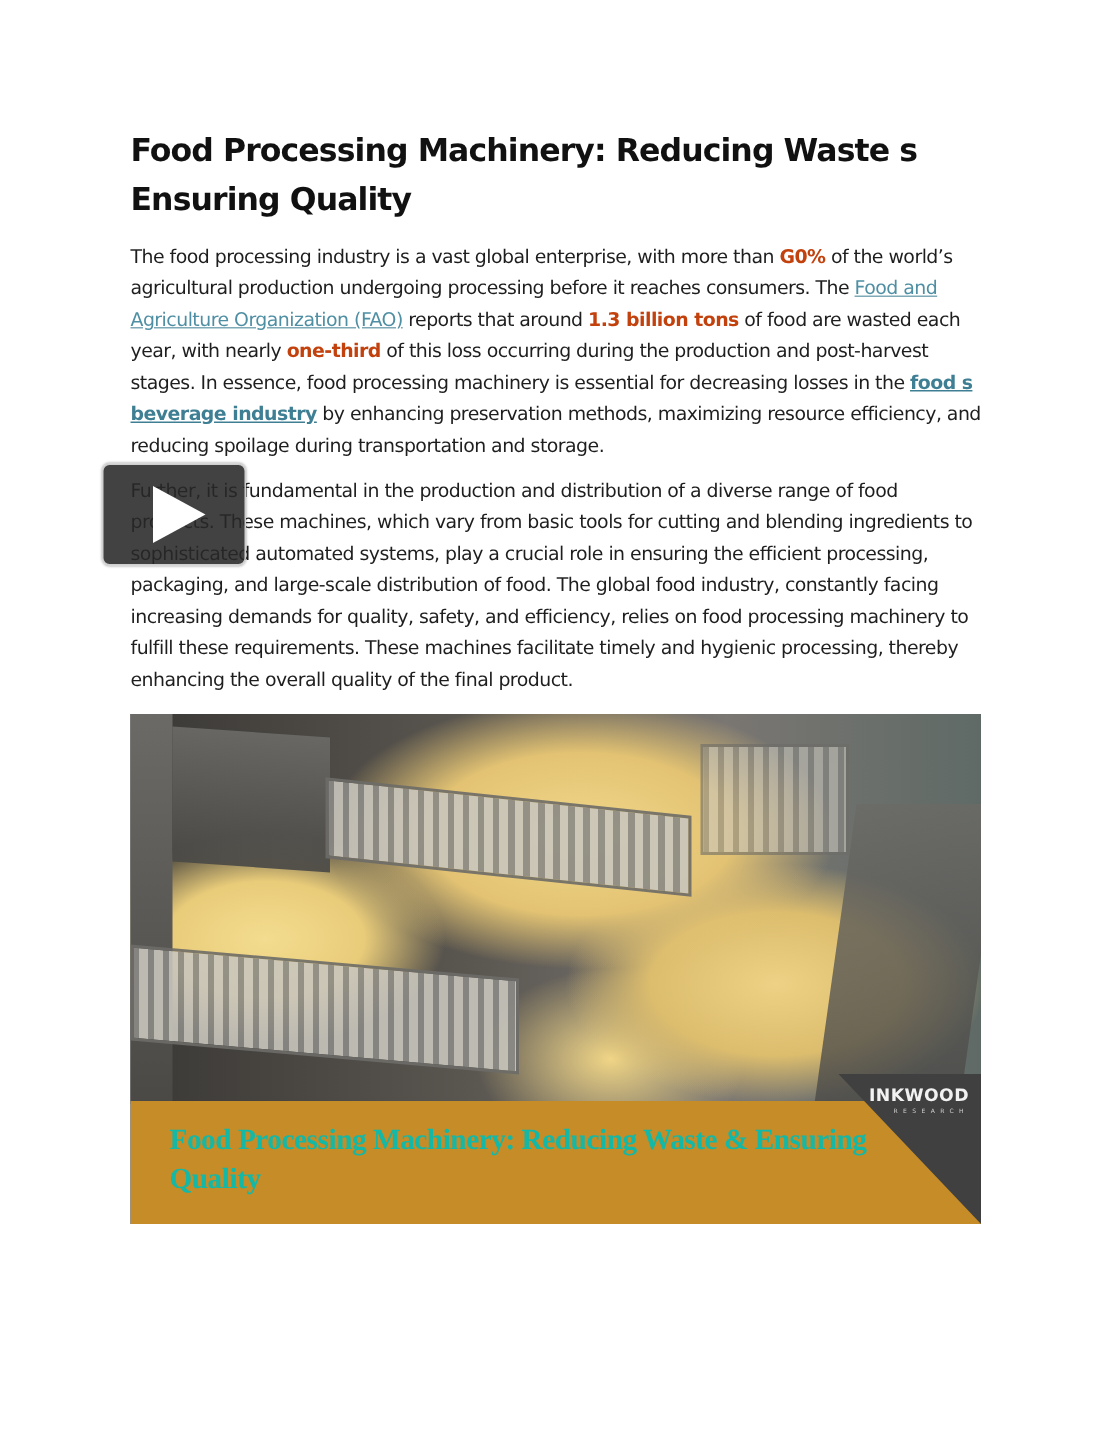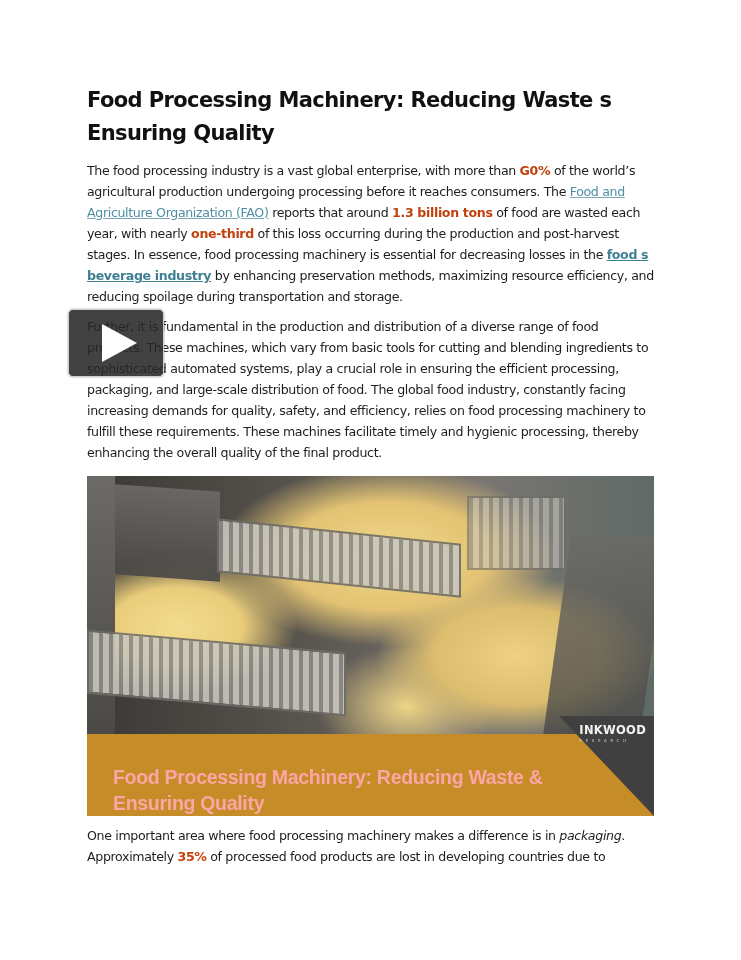--- a/index.html
+++ b/index.html
@@ -22,24 +22,24 @@
                radial-gradient(ellipse 170px 90px at 300px 80px, #f1d78a 0%, #e3c373 60%, rgba(227,195,115,0) 100%),
                radial-gradient(ellipse 140px 80px at 430px 180px, #eed184 0%, #dcbd6e 60%, rgba(220,189,110,0) 100%),
                radial-gradient(ellipse 90px 60px at 320px 230px, #f0d586 0%, rgba(240,213,134,0) 100%),
                linear-gradient(90deg, #3a3835 0%, #5a5650 40%, #7a7672 70%, #5f6a66 100%); }
     .tray { position: absolute; background: repeating-linear-gradient(90deg, #8b8a86 0 4px, #c9c6bd 4px 10px);
             border: 2px solid #6d6c68; opacity: 0.9; }
     .plate { position: absolute; background: linear-gradient(180deg, #6b6a66, #4a4946); }
     .banner { position: absolute; left: 0; top: 258px; width: 567px; height: 82px; background: #c68c27; }
     .banner-corner { position: absolute; right: 0; top: 240px; width: 0; height: 0;
                      border-top: 100px solid #404040; border-left: 95px solid transparent; }
-    .banner-title { position: absolute; left: 26px; top: 288px; width: 470px;
-                    font-family: Liberation Sans, sans-serif; font-weight: bold; font-size: 19.5px;
-                    line-height: 26px; color: #fca5a5; letter-spacing: -0.3px; }
-    .brand { position: absolute; right: 8px; top: 247px; text-align: left; color: #f2f2f2; }
+    .banner-title { position: absolute; left: 26px; top: 272px; width: 470px;
+                    font-family: Liberation Serif, serif; font-weight: bold; font-size: 19.5px;
+                    line-height: 26px; color: #14b8a6; letter-spacing: -0.3px; }
+    .brand { position: absolute; right: 8px; top: 247px; text-align: right; color: #f2f2f2; }
     .brand-name { font-family: "DejaVu Sans", sans-serif; font-weight: bold; font-size: 11.5px; letter-spacing: 0.3px; display: block; }
     .brand-sub { font-family: "DejaVu Sans", sans-serif; font-size: 4px; letter-spacing: 3.6px; display: block; color: #cfcfcf; margin-top: 1px; }
     .p4 { margin-top: 9px; }
     .play { position: absolute; left: 68px; top: 309px; width: 94px; height: 66px;
             background: rgba(40,40,40,0.88); border-radius: 5px; border: 1px solid #cfcfcf;
             box-shadow: 0 0 2px rgba(0,0,0,0.4); cursor: pointer; }
     .play-tri { position: absolute; left: 33px; top: 14px; width: 0; height: 0;
                 border-top: 19px solid transparent; border-bottom: 19px solid transparent;
                 border-left: 35px solid #ffffff; }
   </style>
@@ -63,18 +63,17 @@
     <div class="plate" style="left:470px;top:60px;width:97px;height:200px;transform:skewX(-8deg);opacity:0.8;"></div>
     <div class="banner"></div>
     <div class="banner-corner"></div>
     <div class="banner-title">Food Processing Machinery: Reducing Waste &amp; Ensuring Quality</div>
     <div class="brand">
       <span class="brand-name">INKWOOD</span>
       <span class="brand-sub">RESEARCH</span>
     </div>
   </div>
 
-  <p class="p4"><span>One important area where food processing machinery makes a difference is in </span><i>packaging</i><span>. Approximately </span><b>35%</b><span> of processed food products are lost in developing countries due to</span></p>
 </div>
 
 <div class="play">
   <div class="play-tri"></div>
 </div>
 
 </body></html>

